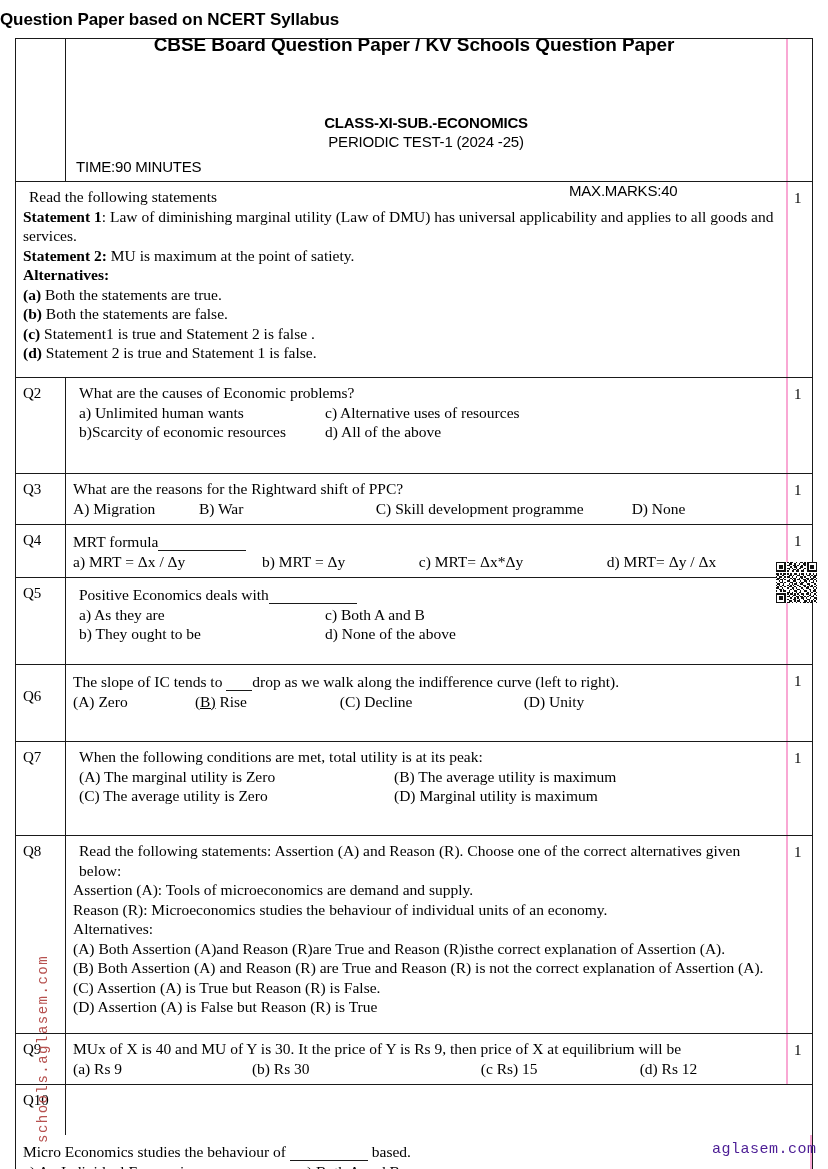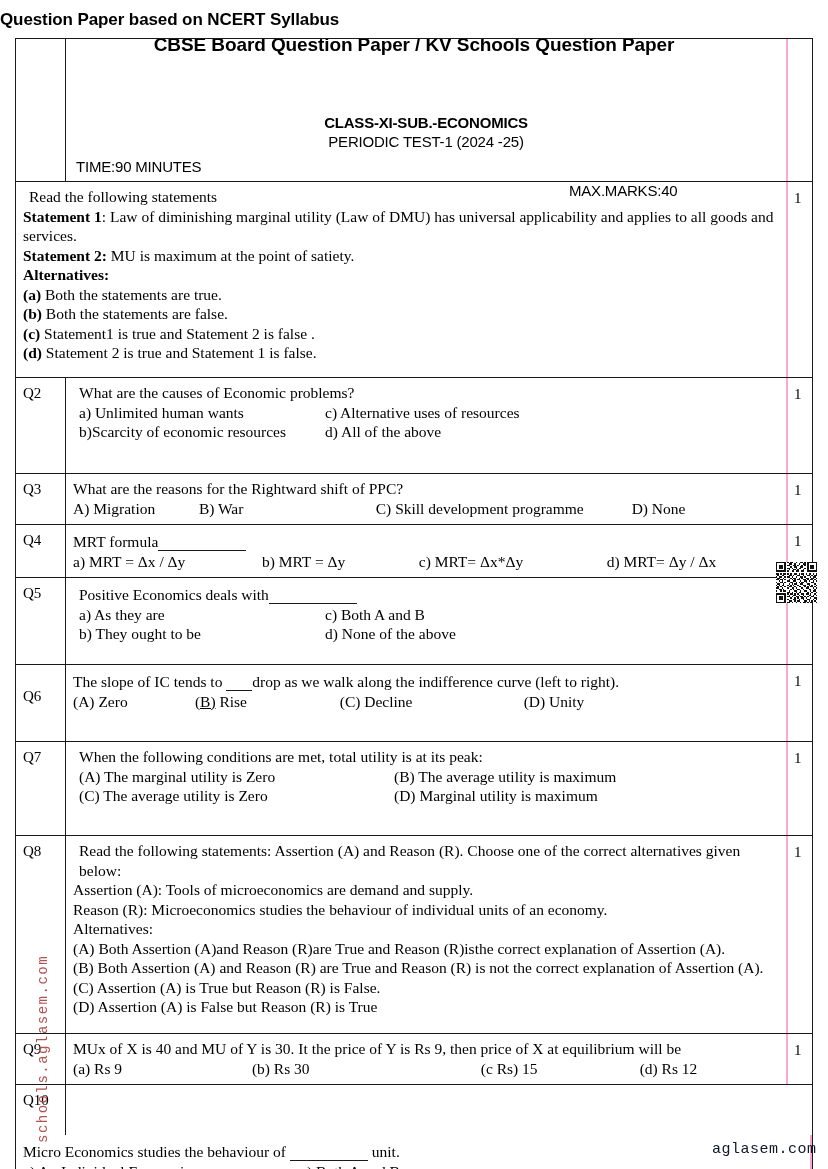--- a/index.html
+++ b/index.html
@@ -174,21 +174,21 @@
     white-space: nowrap;
     z-index: 6;
   }
   .wm-bottom {
     position: absolute;
     left: 712px;
     top: 1141px;
     font-family: "Liberation Mono", monospace;
     font-size: 15px;
     letter-spacing: 0.5px;
-    color: #0f172a;
+    color: #4c1d95;
     white-space: nowrap;
   }
 </style>
 </head>
 <body>
 
 <div class="title-main">Question Paper based on NCERT Syllabus</div>
 <div class="title-sub">CBSE Board Question Paper / KV Schools Question Paper</div>
 
 <div class="sheet">
@@ -336,21 +336,21 @@
         <span style="display:inline-block;width:155px">(c Rs) 15</span>
         <span>(d) Rs 12</span>
       </div>
     </div>
     <div class="col-marks">1</div>
   </div>
 
   <div class="row r-q10">
     <div class="col-q">Q10</div>
     <div class="col-body">
-      <div><span>Micro Economics studies the behaviour of </span><span class="blank-ul" style="width:78px">&nbsp;</span><span> unit.</span></div>
+      <div><span>Micro Economics studies the behaviour of </span><span class="blank-ul" style="width:78px">&nbsp;</span><span> based.</span></div>
       <div class="opt2">
         <span style="width:277px;flex:0 0 277px">a) An Individual Economic</span>
         <span>c) Both A and B</span>
       </div>
       <div class="opt2">
         <span style="width:277px;flex:0 0 277px">b) As a whole</span>
         <span>d) None</span>
       </div>
     </div>
     <div class="col-marks">1</div>

